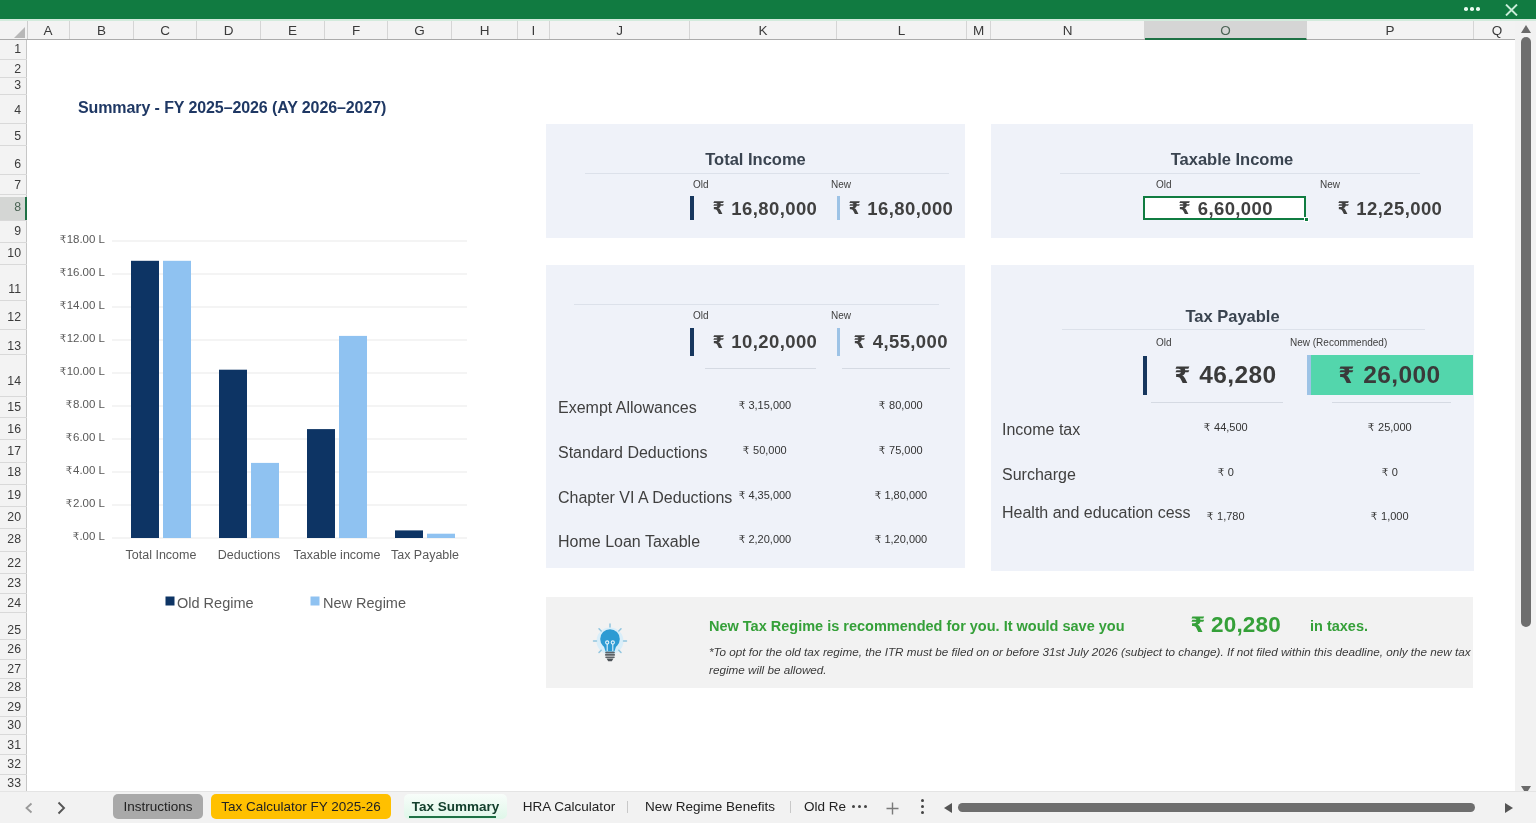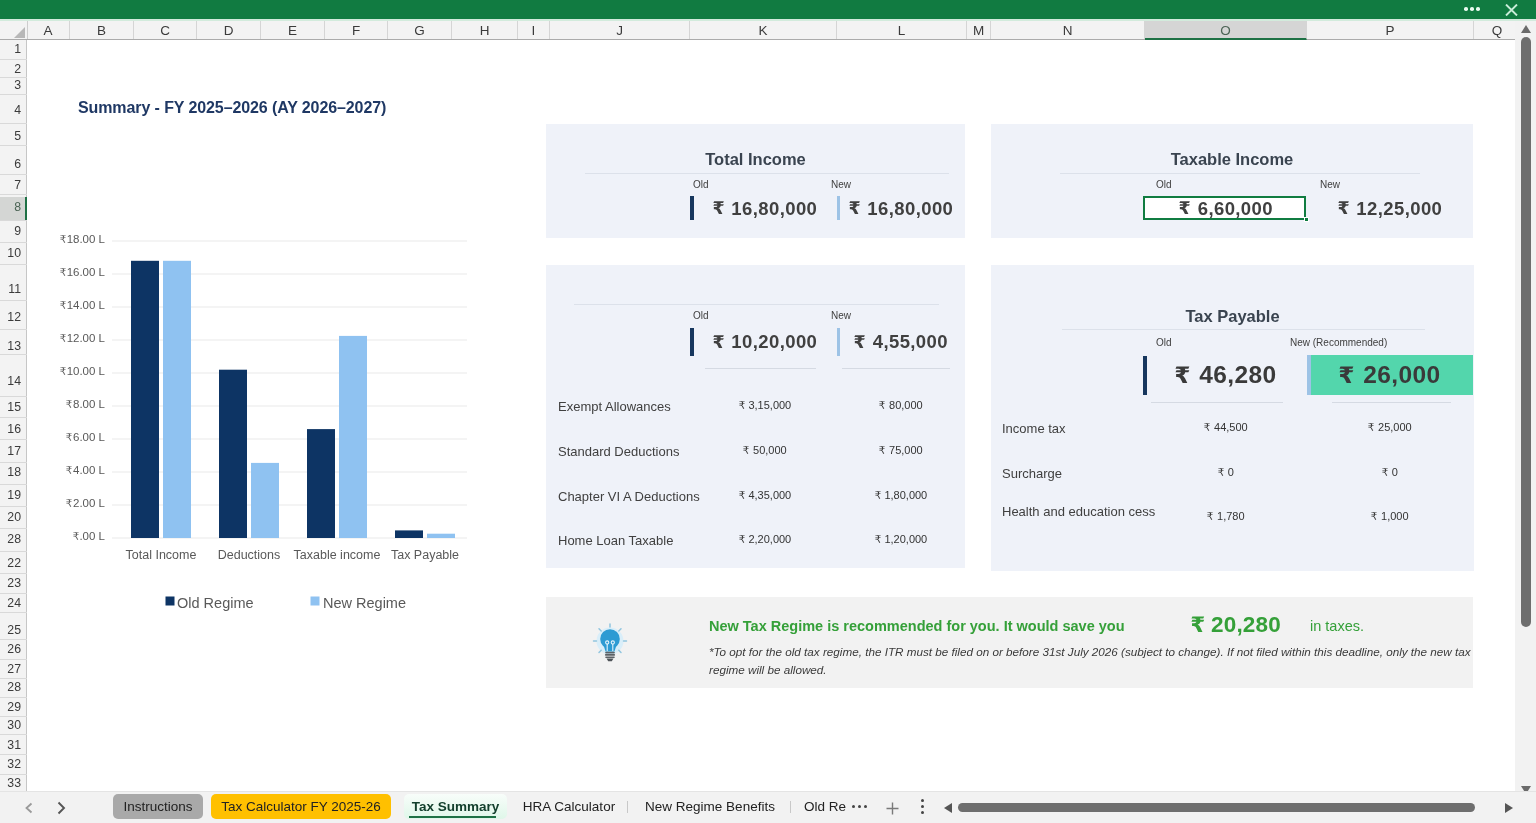--- a/index.html
+++ b/index.html
@@ -11,21 +11,21 @@
 #rowhdr{position:absolute;left:0;top:40px;width:27px;height:751px;background:#F3F3F3;border-right:1px solid #C6C6C6}
 .rh{position:absolute;left:0;width:26px;text-align:right;padding-right:5px;font-size:12.3px;color:#3b3b3b}
 .rline{position:absolute;left:0;width:27px;height:1px;background:#D9D9D9}
 #canvas{position:absolute;left:28px;top:40px;width:1488px;height:751px;background:#fff}
 .card{position:absolute;background:#EFF2F9}
 .ct{position:absolute;width:100%;text-align:center;font-weight:bold;color:#3A4450;font-size:16.5px}
 .cdiv{position:absolute;height:1px;background:#DCE1EA}
 .lbl{position:absolute;font-size:10px;color:#404040;text-align:left}
 .val{position:absolute;font-weight:bold;font-size:18.5px;color:#404040;text-align:center;white-space:nowrap;letter-spacing:0.4px}
 .val .rs{margin-right:2px}
-.rowl{position:absolute;font-size:13px;color:#404040;white-space:nowrap}
+.rowl{position:absolute;font-size:16px;color:#404040;white-space:nowrap}
 .rowv{position:absolute;font-size:11px;color:#333;text-align:center;white-space:nowrap}
 .vbar{position:absolute;width:3.5px}
 .thinu{position:absolute;height:1px;background:#D5DAE3}
 .rs{display:inline-block;height:0.71em;fill:currentColor}
 #tabbar{position:absolute;left:0;top:791px;width:1536px;height:32px;background:#F2F2F2;border-top:1px solid #E4E4E4}
 .tab{position:absolute;top:2px;height:25px;line-height:26px;text-align:center;font-size:13.5px;color:#222;border-radius:5px}
 .tsep{position:absolute;top:9px;width:1px;height:12px;background:#C8C8C8}
 #vscroll{position:absolute;left:1515px;top:21px;width:21px;height:770px;background:#F2F2F2}
 </style></head><body>
 <div id="stage">
@@ -335,21 +335,21 @@
 <rect x="15.2" y="30.8" width="9.6" height="1.7" rx="0.8"></rect>
 <rect x="14.9" y="33.1" width="10.2" height="1.7" rx="0.8"></rect>
 <rect x="15.2" y="35.4" width="9.6" height="1.7" rx="0.8"></rect>
         </g>
 <path d="M16.5 37.6 L23.5 37.6 L21.8 40.3 L18.2 40.3 Z" fill="#4F5459"></path>
 </svg>
       <div class="abs" style="left:163px;top:21px;font-size:14.5px;font-weight:bold;color:#35A039;white-space:nowrap">New Tax Regime is recommended for you. It would save you</div>
       <div class="abs" style="left:645px;top:14.5px;font-size:22.5px;font-weight:bold;color:#35A039;letter-spacing:0.2px;white-space:nowrap"><svg class="rs" viewBox="60 -40 1300 1533">
           <use href="#rb"></use>
         </svg> 20,280</div>
-      <div class="abs" style="left:764px;top:21px;font-size:14.5px;font-weight:normal;color:#35A039;white-space:nowrap">in taxes.</div>
+      <div class="abs" style="left:764px;top:21px;font-size:14.5px;font-weight:bold;color:#35A039;white-space:nowrap">in taxes.</div>
       <div class="abs" style="left:163px;top:46px;font-size:11.7px;font-style:italic;color:#3a3a3a;line-height:17.5px;white-space:nowrap">*To opt for the old tax regime, the ITR must be filed on or before 31st July 2026 (subject to change). If not filed within this deadline, only the new tax<br>regime will be allowed.</div>
     </div>
 <div id="vscroll">
       <svg class="abs" style="left:6px;top:4px" width="10" height="8" viewBox="0 0 10 8">
         <path d="M5 0 L10 8 L0 8 Z" fill="#6b6b6b"></path>
       </svg>
       <div class="abs" style="left:6px;top:16px;width:10px;height:590px;border-radius:5px;background:#6E6E6E"></div>
       <svg class="abs" style="left:6px;top:765px" width="10" height="8" viewBox="0 0 10 8">
         <path d="M5 8 L10 0 L0 0 Z" fill="#6b6b6b"></path>
       </svg>

